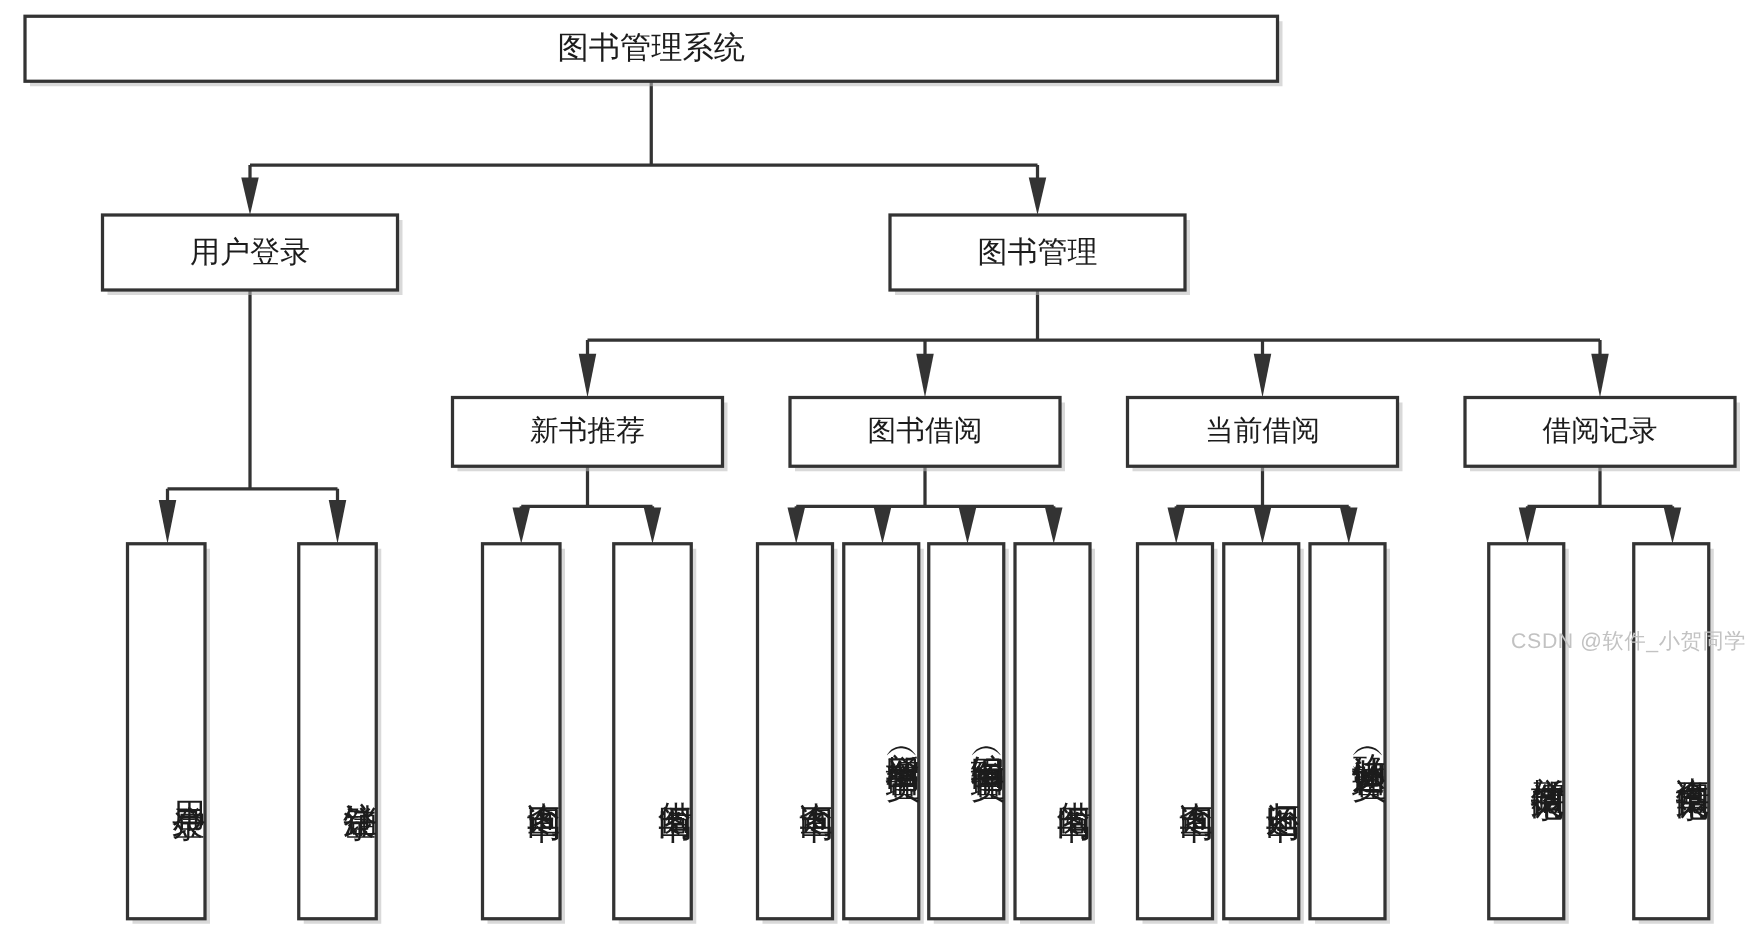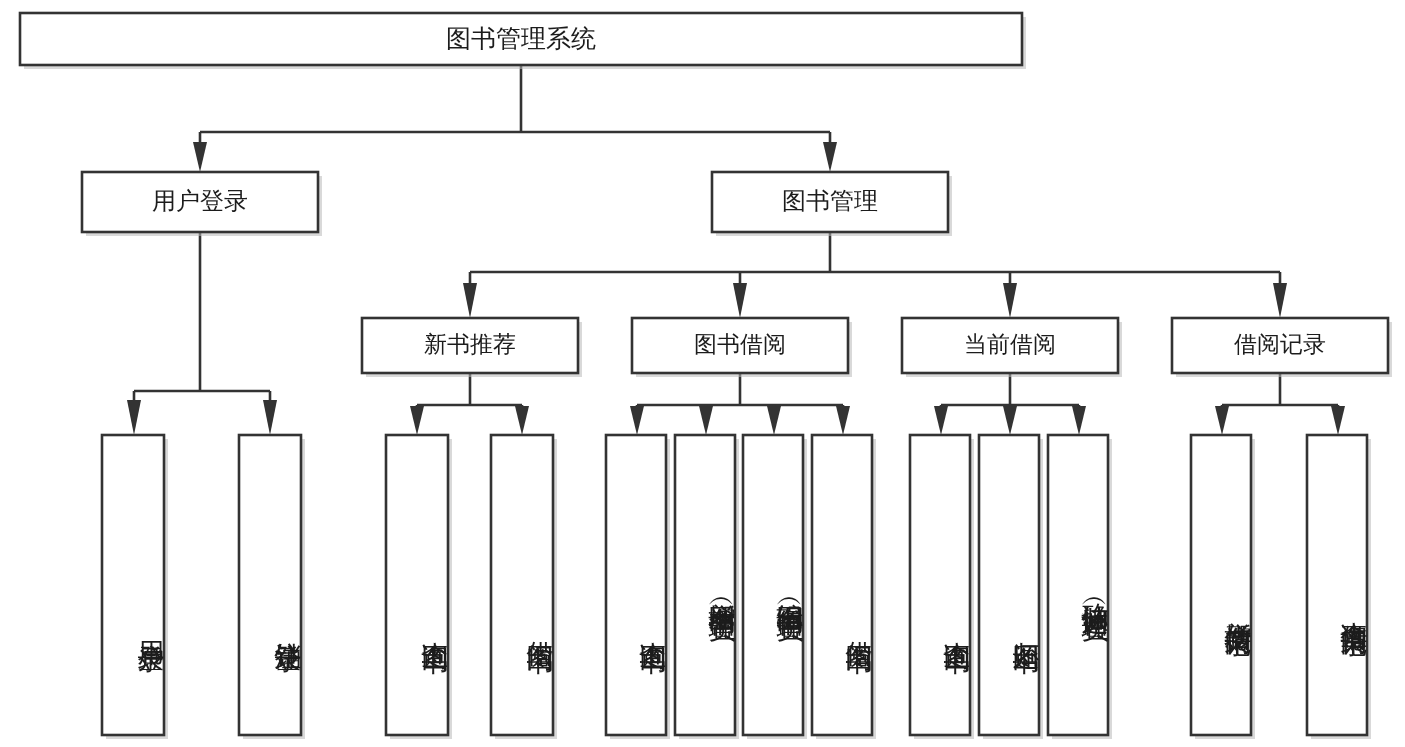--- a/index.html
+++ b/index.html
@@ -235,13 +235,14 @@
   <div class="vlabel" style="left:910px; top:435px; width:60px; height:300px; font-size:27px; padding-top:78px; box-sizing:border-box;">查询图书</div>
 
   <div class="vlabel" style="left:979px; top:435px; width:60px; height:300px; font-size:27px; padding-top:78px; box-sizing:border-box;">归还图书</div>
 
   <div class="vlabel" style="left:1048px; top:435px; width:60px; height:300px; font-size:27px; padding-top:10px; box-sizing:border-box;">确认归还（管理员）</div>
 
   <div class="vlabel" style="left:1191px; top:435px; width:60px; height:300px; font-size:27px; padding-top:42px; box-sizing:border-box;">新增借阅记录</div>
 
   <div class="vlabel" style="left:1307px; top:435px; width:60px; height:300px; font-size:27px; padding-top:42px; box-sizing:border-box;">查询借阅记录</div>
 
+  <div class="watermark">CSDN @软件_小贺同学</div>
 </div>
 
 </body></html>

